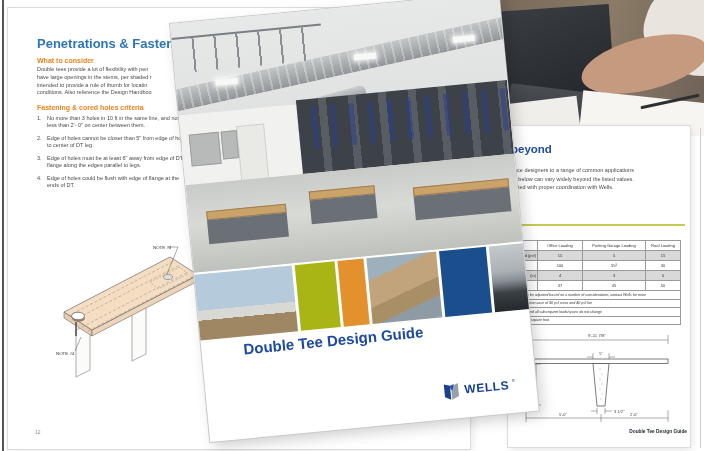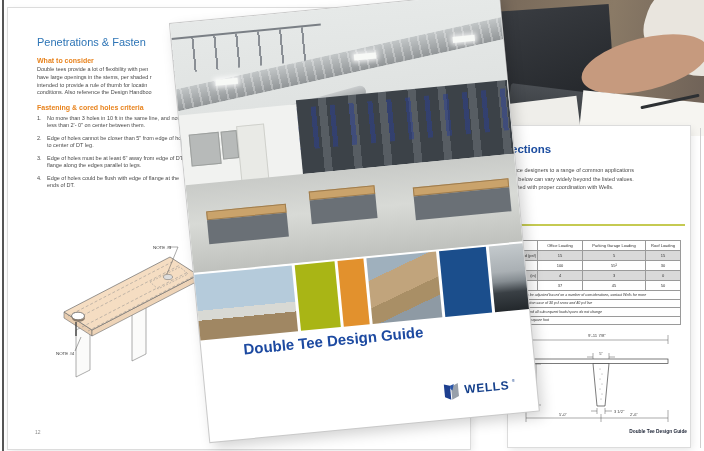--- a/index.html
+++ b/index.html
@@ -2,21 +2,21 @@
 <html><head>
 <meta charset="utf-8">
 <style>
   html,body{margin:0;padding:0;}
   body{width:704px;height:451px;position:relative;overflow:hidden;background:#fff;
        font-family:"Liberation Sans", sans-serif;-webkit-font-smoothing:antialiased;}
   .s{position:absolute;}
   .page{background:#fff;box-shadow:0 0 0 1px #dcdcdc, 2px 3px 8px rgba(0,0,0,.10);}
   
   #left-page{left:8px;top:8px;width:462px;height:441px;z-index:1;}
-  .lp-title{left:29px;top:28px;font-size:11px;font-weight:normal;color:#2e75b6;white-space:nowrap;}
+  .lp-title{left:29px;top:28px;font-size:13px;font-weight:bold;color:#2e75b6;white-space:nowrap;}
   .subhead{font-size:7px;font-weight:bold;color:#e8831d;white-space:nowrap;}
   .lp-body{font-size:5.5px;line-height:7.8px;color:#4a4a4a;white-space:nowrap;}
   .lp-list{left:29px;top:107px;width:150px;font-size:5.5px;line-height:7px;color:#4a4a4a;}
   .lp-item{display:flex;margin-bottom:6px;}
   .lp-num{width:10px;flex:0 0 10px;}
   .lp-pagenum{left:27px;top:421px;font-size:5px;color:#8b8b8b;}
   
   #right-page{left:508px;top:126px;width:182px;height:321px;z-index:1;}
   .rp-title{left:3px;top:17px;font-size:11.5px;font-weight:bold;color:#1c4da0;white-space:nowrap;}
   .rp-body{left:3px;top:40px;font-size:5.5px;line-height:8.6px;color:#4a4a4a;white-space:nowrap;}
@@ -153,21 +153,21 @@
     <polyline points="156,17 166,17 155,44" fill="none" stroke="#555" stroke-width="0.5"></polyline>
     <text x="141" y="19" font-size="4.4" fill="#333">NOTE #3</text>
     <line x1="63" y1="121" x2="69" y2="107" stroke="#555" stroke-width="0.5"></line>
     <text x="44" y="125" font-size="4.4" fill="#333">NOTE #4</text>
   </svg>
 
   <div class="s lp-pagenum">12</div>
 </div>
 
 <div class="s page" id="right-page">
-  <div class="s rp-title">ections</div>
+  <div class="s rp-title">beyond</div>
   <div class="s rp-body">
     <div>duce designers to a range of common applications</div>
     <div>ds below can vary widely beyond the listed values.</div>
     <div>lected with proper coordination with Wells.</div>
   </div>
   <div class="s rp-divider"></div>
 
   <table class="s rp-table">
     <tbody>
         <tr class="head">

